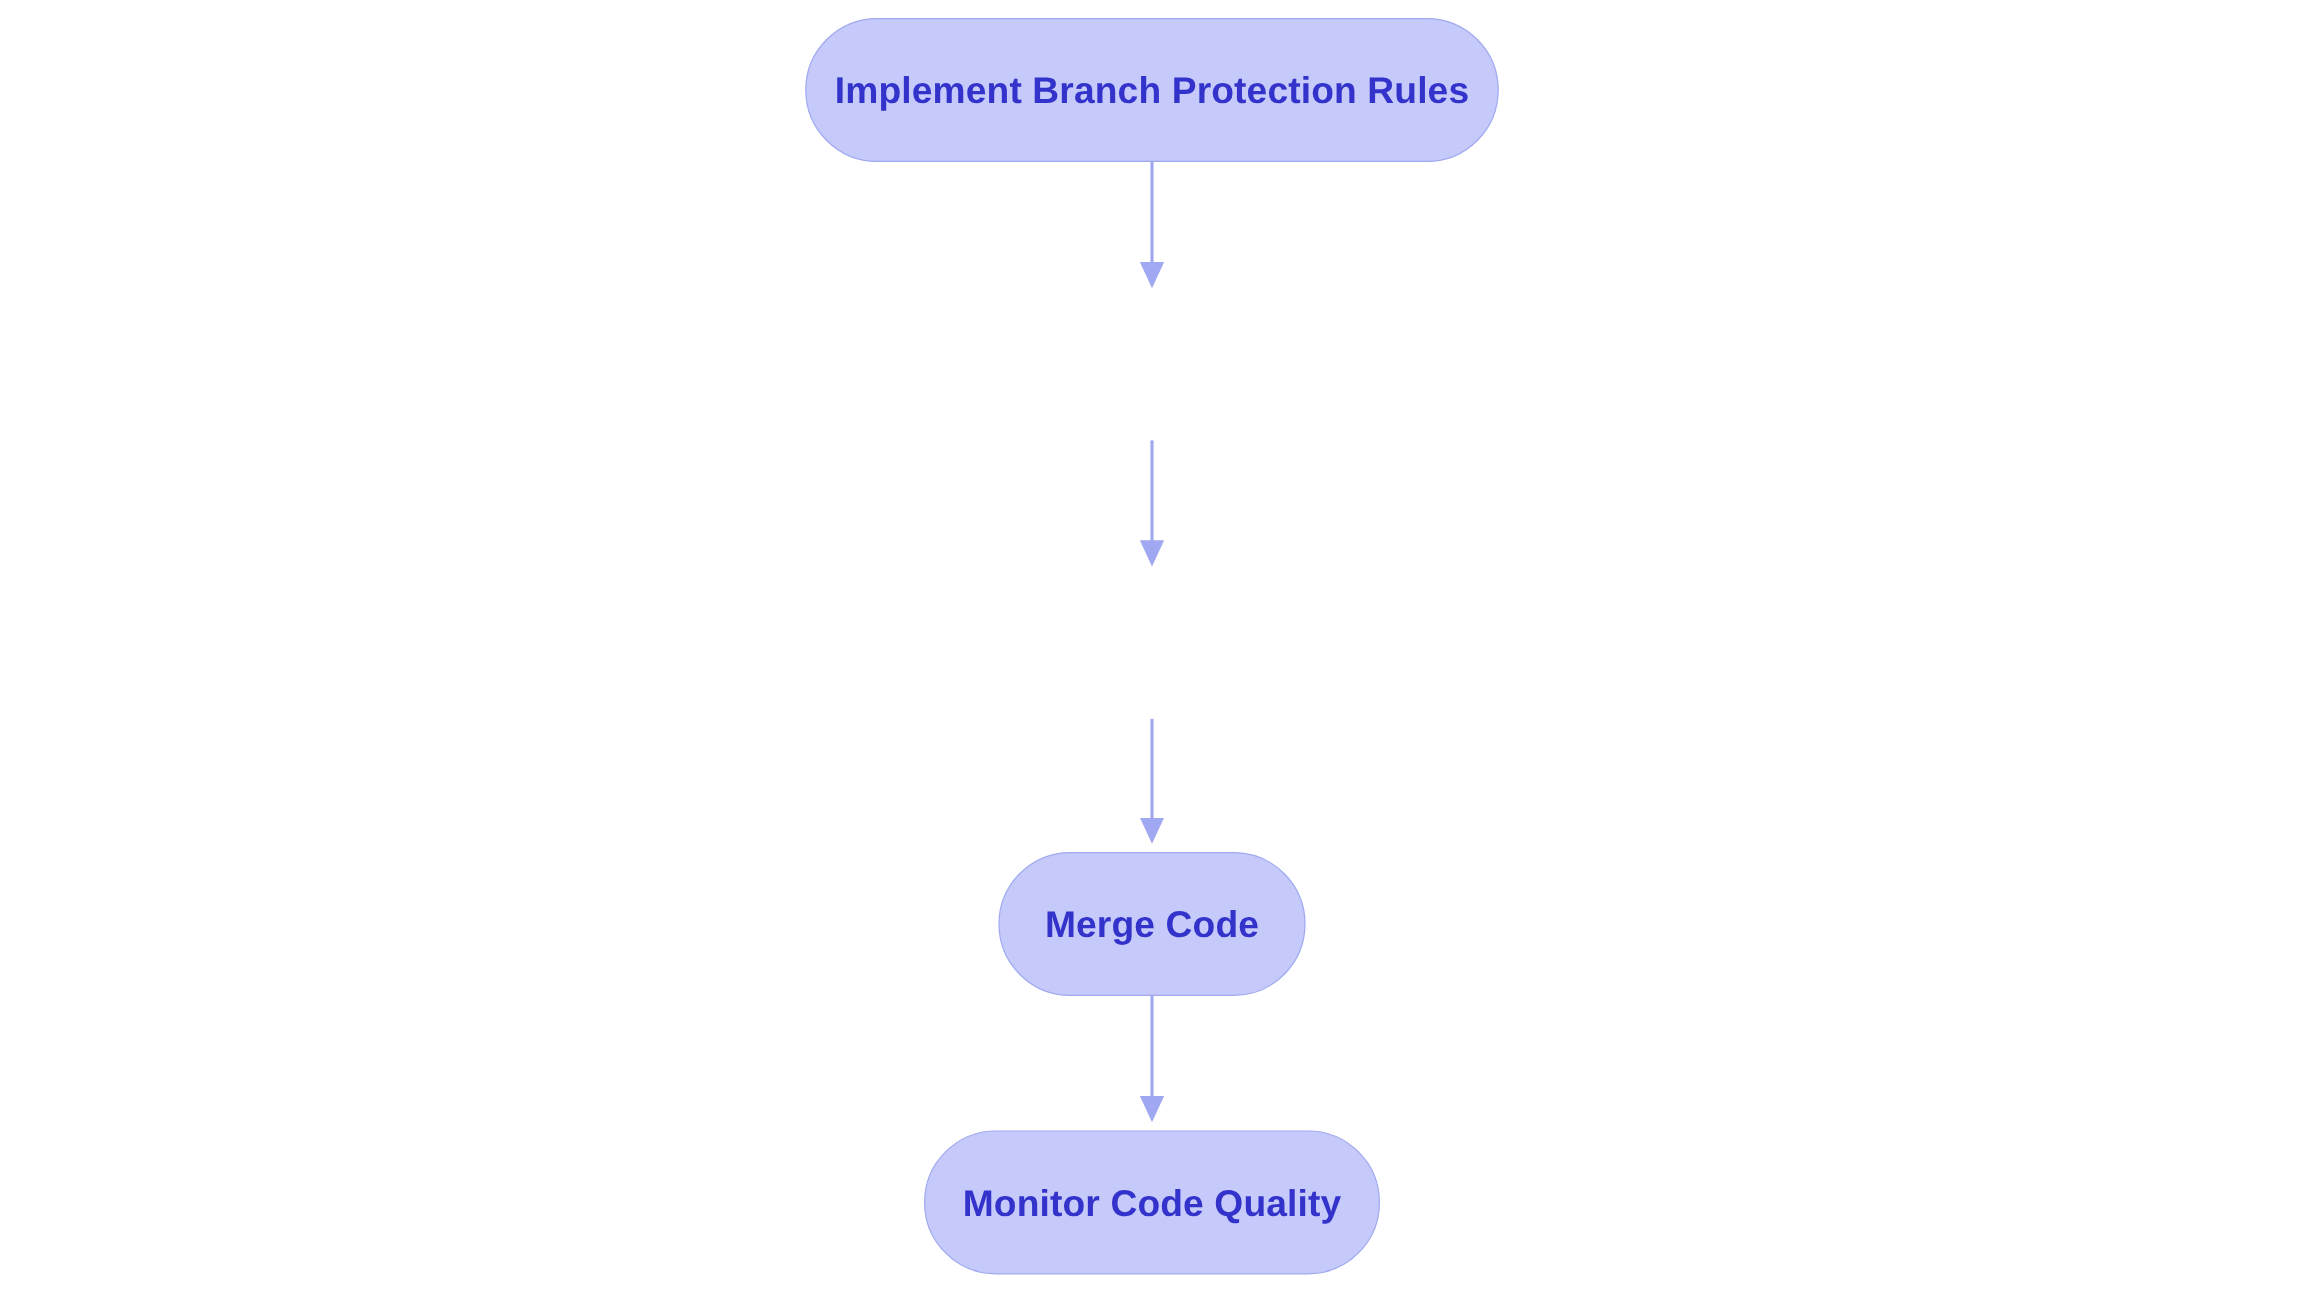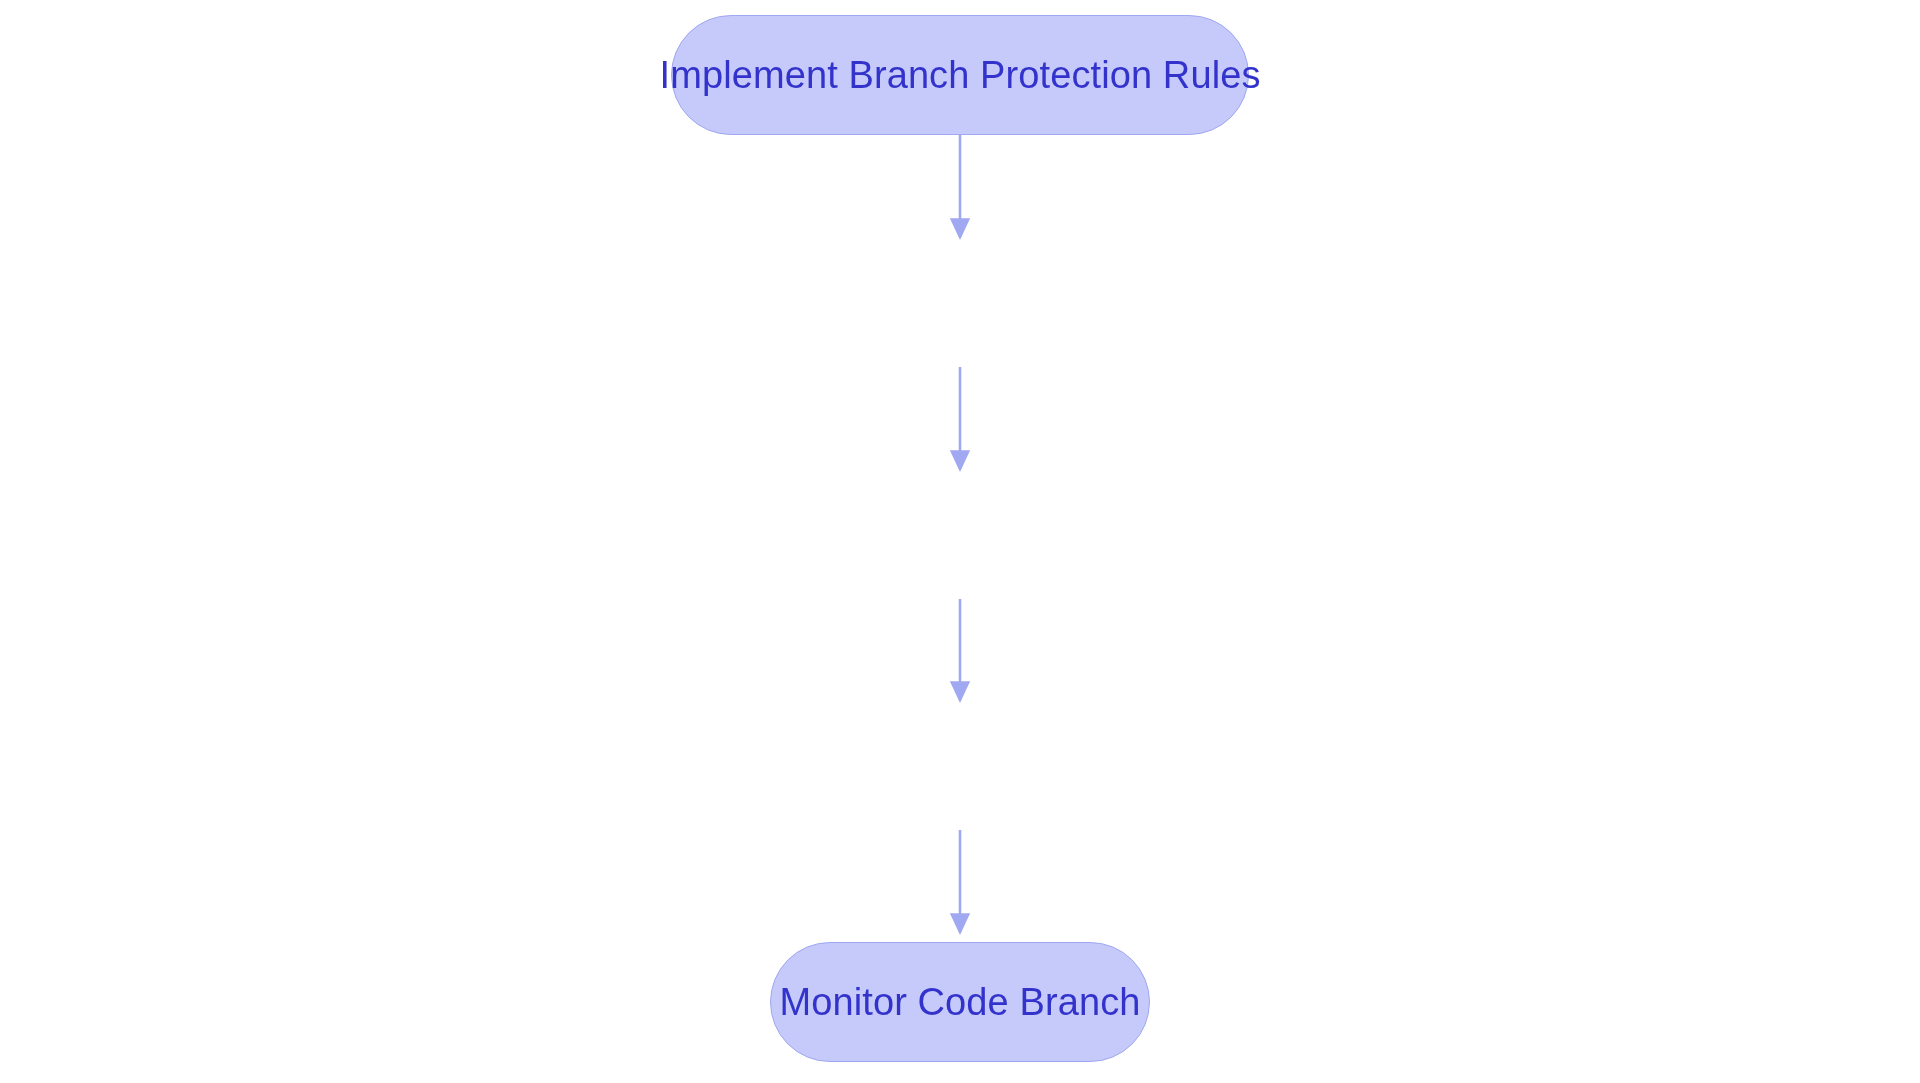--- a/index.html
+++ b/index.html
@@ -48,22 +48,22 @@
     border: 1.4px solid #9fa8f0;
     border-radius: 999px;
     height: 120px;
     transform: translateX(-50%);
     left: 960px;
   }
 
   .flow-node .node-label {
     color: #3333cc;
     font-family: "Liberation Sans", sans-serif;
-    font-size: 38px;
-    font-weight: 400;
+    font-size: 31px;
+    font-weight: 700;
     letter-spacing: 0.1px;
     line-height: 1;
     white-space: nowrap;
     text-align: right;
   }
 
   
   .node-n1 { top: 15px;   width: 578px; }
   .node-n2 { top: 247px;  width: 496px; }
   .node-n3 { top: 479px;  width: 424px; }
@@ -92,19 +92,22 @@
   </svg>
 
   <div class="node-layer">
 
     <div class="flow-node node-n1">
       <span class="node-label">Implement Branch Protection Rules</span>
     </div>
 
 
 
+    <div class="flow-node node-n4">
+      <span class="node-label">Merge Code</span>
+    </div>
 
     <div class="flow-node node-n5">
-      <span class="node-label">Monitor Code Branch</span>
+      <span class="node-label">Monitor Code Quality</span>
     </div>
 
   </div>
 </div>
 
 </body></html>

